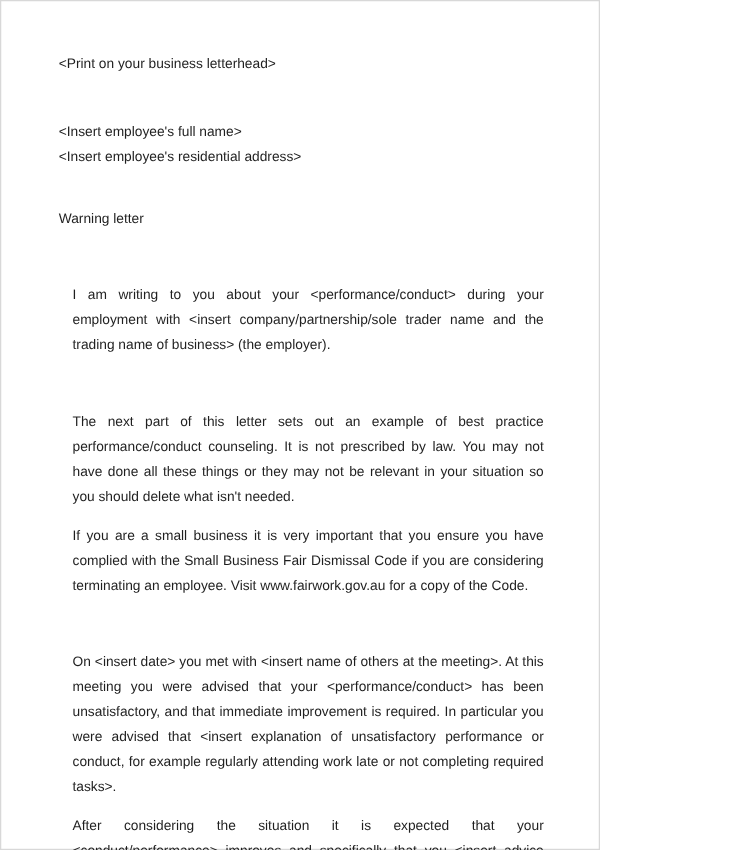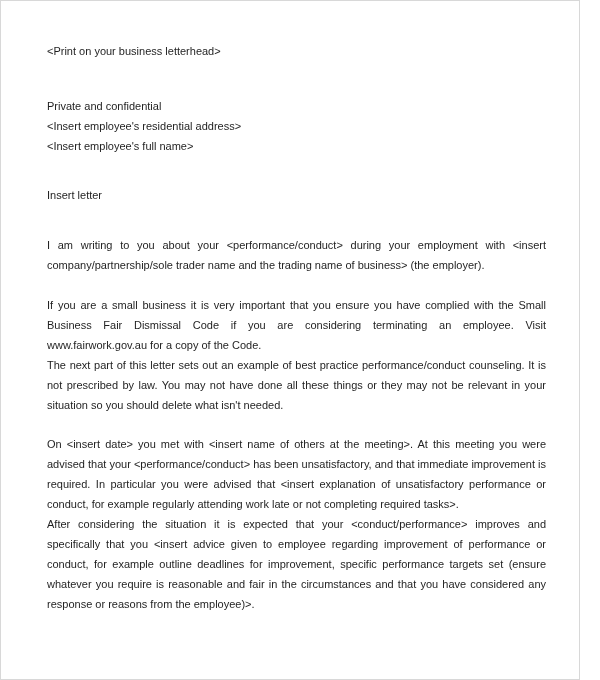--- a/index.html
+++ b/index.html
@@ -12,21 +12,21 @@
     width: 600px;
     height: 680px;
     font-family: "Liberation Sans", sans-serif;
     color: #1c1c1c;
     overflow: hidden;
   }
 
   .page {
     position: relative;
     box-sizing: border-box;
-    width: 580px;
+    width: 480px;
     height: 680px;
     background: #ffffff;
     border: 1px solid #d8d8d8;
     padding: 40px 33px 0 46px;
   }
 
   .doc-body {
     font-size: 11px;
     line-height: 20px;
     color: #1f1f1f;
@@ -51,60 +51,59 @@
   }
 
   
   .gap-letterhead { height: 35px; }
   .gap-address    { height: 29px; }
   .gap-salutation { height: 30px; }
   .gap-para       { height: 20px; }
   .gap-section    { height: 19px; }
 
   .para {
-    margin: 0;
+    margin: 11px;
     text-align: justify;
     text-justify: inter-word;
   }
 
   
 </style>
 </head>
 <body>
 
 <div class="page">
   <div class="doc-body">
 
     <div class="block flush">
       <span class="line">&lt;Print on your business letterhead&gt;</span>
     </div>
 
     <div class="gap-letterhead"></div>
 
     <div class="block flush">
-      <span class="line">Private and confidential</span>
+      <span class="line">&lt;Insert employee's full name&gt;</span>
       <span class="line">&lt;Insert employee's residential address&gt;</span>
-      <span class="line">&lt;Insert employee's full name&gt;</span>
     </div>
 
     <div class="gap-address"></div>
 
     <div class="block flush">
-      <span class="line">Insert letter</span>
+      <span class="line">Warning letter</span>
     </div>
 
     <div class="gap-salutation"></div>
 
     <p class="para">I am writing to you about your &lt;performance/conduct&gt; during your employment with &lt;insert company/partnership/sole trader name and the trading name of business&gt; (the employer).</p>
 
     <div class="gap-para"></div>
 
+    <p class="para">The next part of this letter sets out an example of best practice performance/conduct counseling. It is not prescribed by law. You may not have done all these things or they may not be relevant in your situation so you should delete what isn't needed.</p>
+
     <p class="para">If you are a small business it is very important that you ensure you have complied with the Small Business Fair Dismissal Code if you are considering terminating an employee. Visit www.fairwork.gov.au for a copy of the Code.</p>
-
-    <p class="para">The next part of this letter sets out an example of best practice performance/conduct counseling. It is not prescribed by law. You may not have done all these things or they may not be relevant in your situation so you should delete what isn't needed.</p>
 
     <div class="gap-section"></div>
 
     <p class="para">On &lt;insert date&gt; you met with &lt;insert name of others at the meeting&gt;.  At this meeting you were advised that your &lt;performance/conduct&gt; has been unsatisfactory, and that immediate improvement is required. In particular you were advised that &lt;insert explanation of unsatisfactory performance or conduct, for example regularly attending work late or not completing required tasks&gt;.</p>
 
 
     <p class="para">After considering the situation it is expected that your &lt;conduct/performance&gt; improves and specifically that you &lt;insert advice given to employee regarding improvement of performance or conduct, for example outline deadlines for improvement, specific performance targets set (ensure whatever you require is reasonable and fair in the circumstances and that you have considered any response or reasons from the employee)&gt;.</p>
 
   </div>
 </div>

